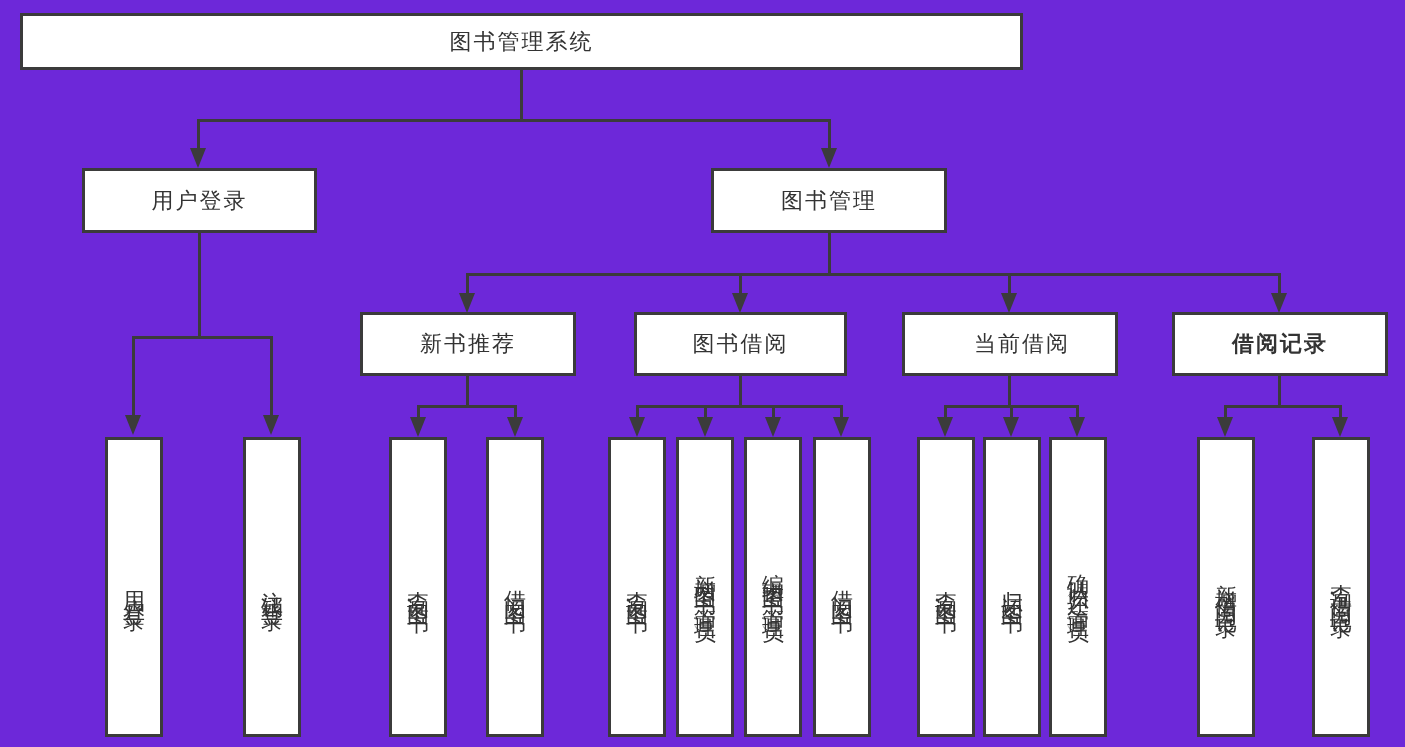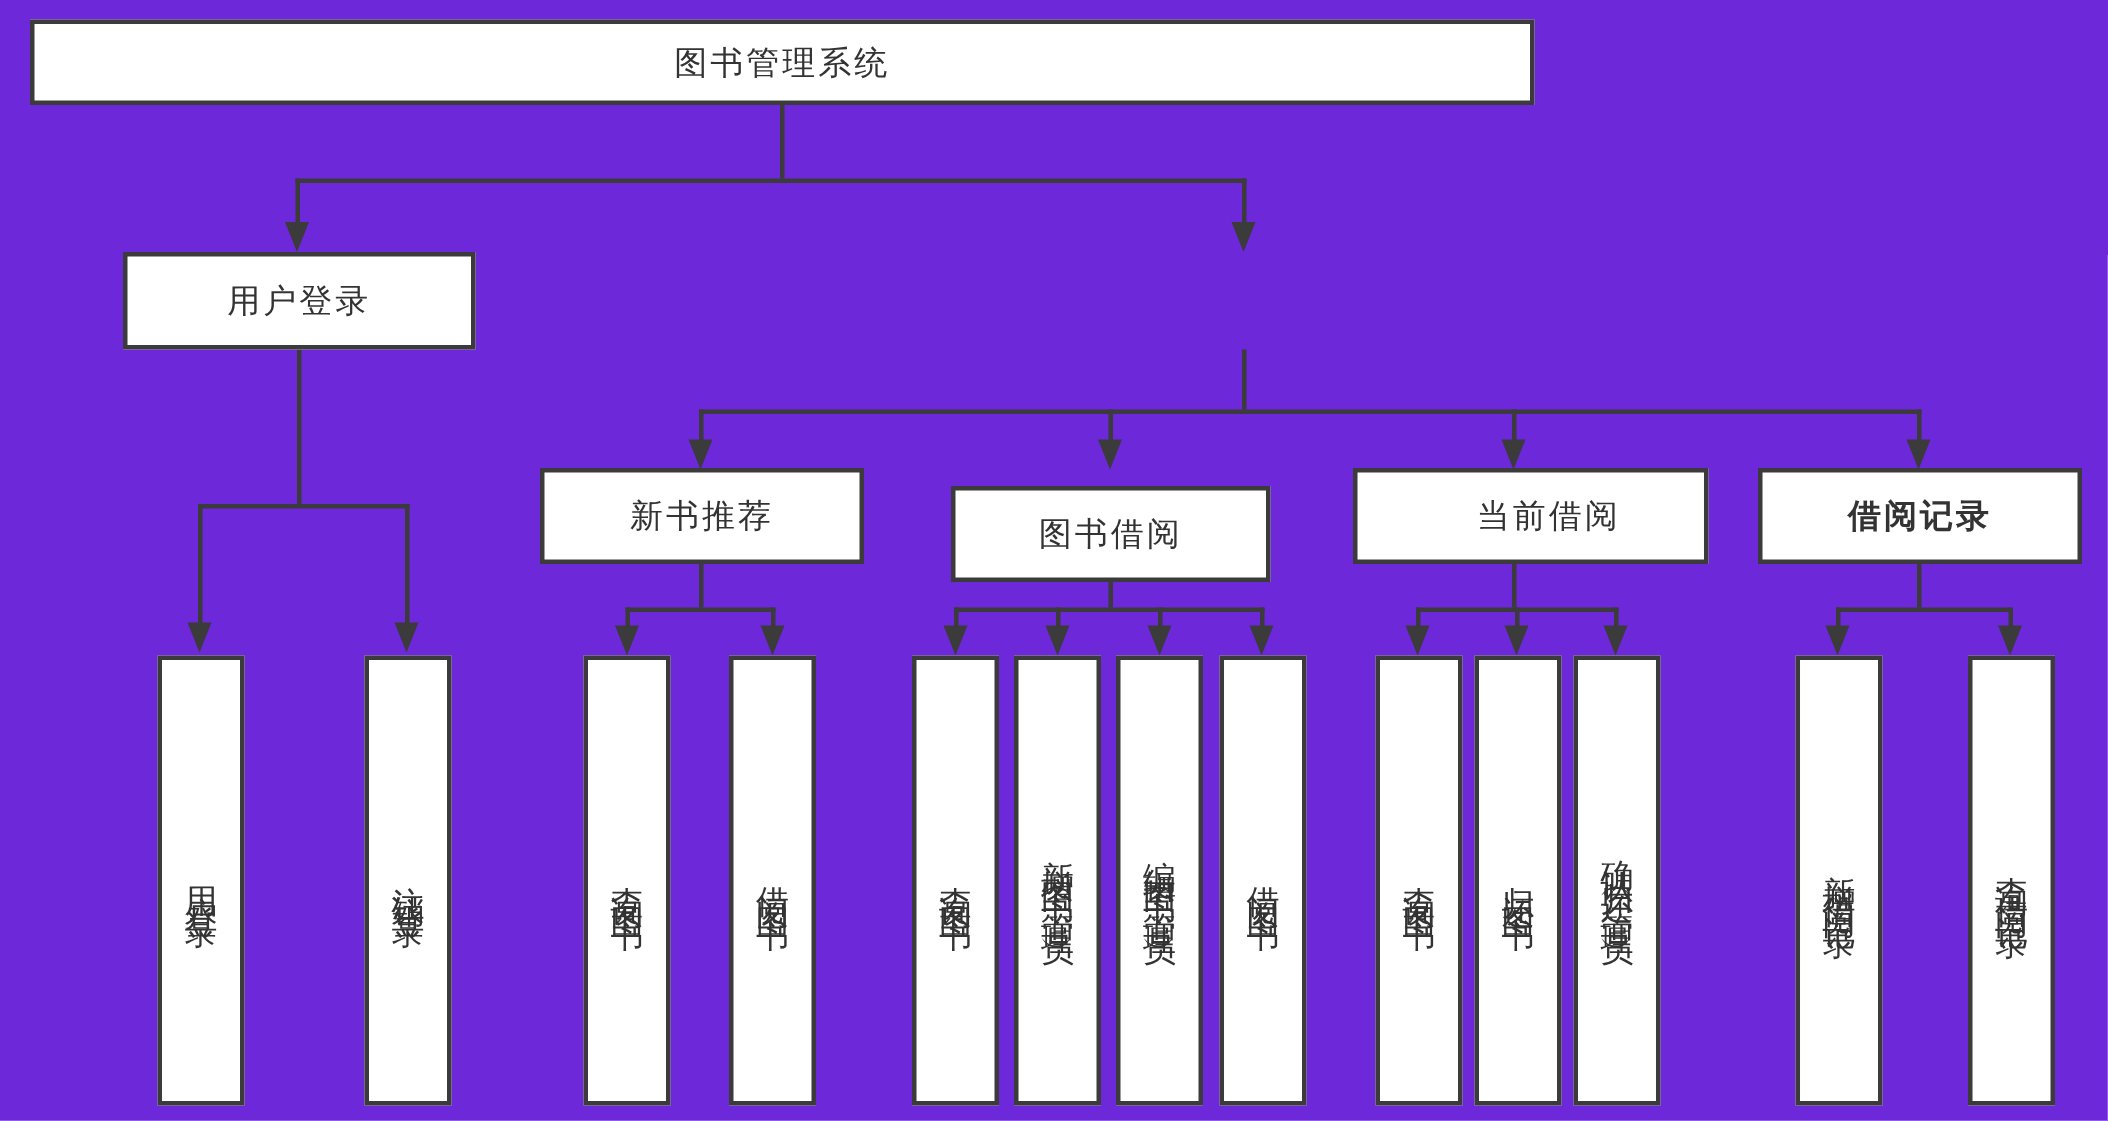--- a/index.html
+++ b/index.html
@@ -74,20 +74,23 @@
   <div class="vs" style="left:520px;top:70px;height:49px;"></div>
   <div class="hl" style="left:197px;top:119px;width:634px;"></div>
   <div class="vs" style="left:197px;top:119px;height:31px;"></div>
   <div class="ah" style="left:190px;top:148px;"></div>
   <div class="vs" style="left:828px;top:119px;height:31px;"></div>
   <div class="ah" style="left:821px;top:148px;"></div>
 
   <div class="node" style="left:82px;top:168px;width:235px;height:65px;">
     <span>用户登录</span>
   </div>
+  <div class="node" style="left:711px;top:168px;width:236px;height:65px;">
+    <span>图书管理</span>
+  </div>
 
   <div class="vs" style="left:198px;top:233px;height:103px;"></div>
   <div class="hl" style="left:132px;top:336px;width:141px;"></div>
   <div class="vs" style="left:132px;top:336px;height:81px;"></div>
   <div class="ah" style="left:125px;top:415px;"></div>
   <div class="vs" style="left:270px;top:336px;height:81px;"></div>
   <div class="ah" style="left:263px;top:415px;"></div>
 
   <div class="vs" style="left:828px;top:233px;height:40px;"></div>
   <div class="hl" style="left:466px;top:273px;width:815px;"></div>
@@ -96,24 +99,24 @@
   <div class="vs" style="left:739px;top:273px;height:22px;"></div>
   <div class="ah" style="left:732px;top:293px;"></div>
   <div class="vs" style="left:1008px;top:273px;height:22px;"></div>
   <div class="ah" style="left:1001px;top:293px;"></div>
   <div class="vs" style="left:1278px;top:273px;height:22px;"></div>
   <div class="ah" style="left:1271px;top:293px;"></div>
 
   <div class="node" style="left:360px;top:312px;width:216px;height:64px;">
     <span>新书推荐</span>
   </div>
-  <div class="node" style="left:634px;top:324px;width:213px;height:64px;">
+  <div class="node" style="left:634px;top:312px;width:213px;height:64px;">
     <span>图书借阅</span>
   </div>
-  <div class="node" style="left:902px;top:312px;width:237px;height:64px;padding-left:24px;">
+  <div class="node" style="left:902px;top:312px;width:216px;height:64px;padding-left:24px;">
     <span>当前借阅</span>
   </div>
   <div class="node" style="left:1172px;top:312px;width:216px;height:64px;font-weight:bold;">
     <span>借阅记录</span>
   </div>
 
   <div class="vs" style="left:466px;top:376px;height:29px;"></div>
   <div class="hl" style="left:417px;top:405px;width:100px;"></div>
   <div class="vs" style="left:417px;top:405px;height:14px;"></div>
   <div class="ah" style="left:410px;top:417px;"></div>

